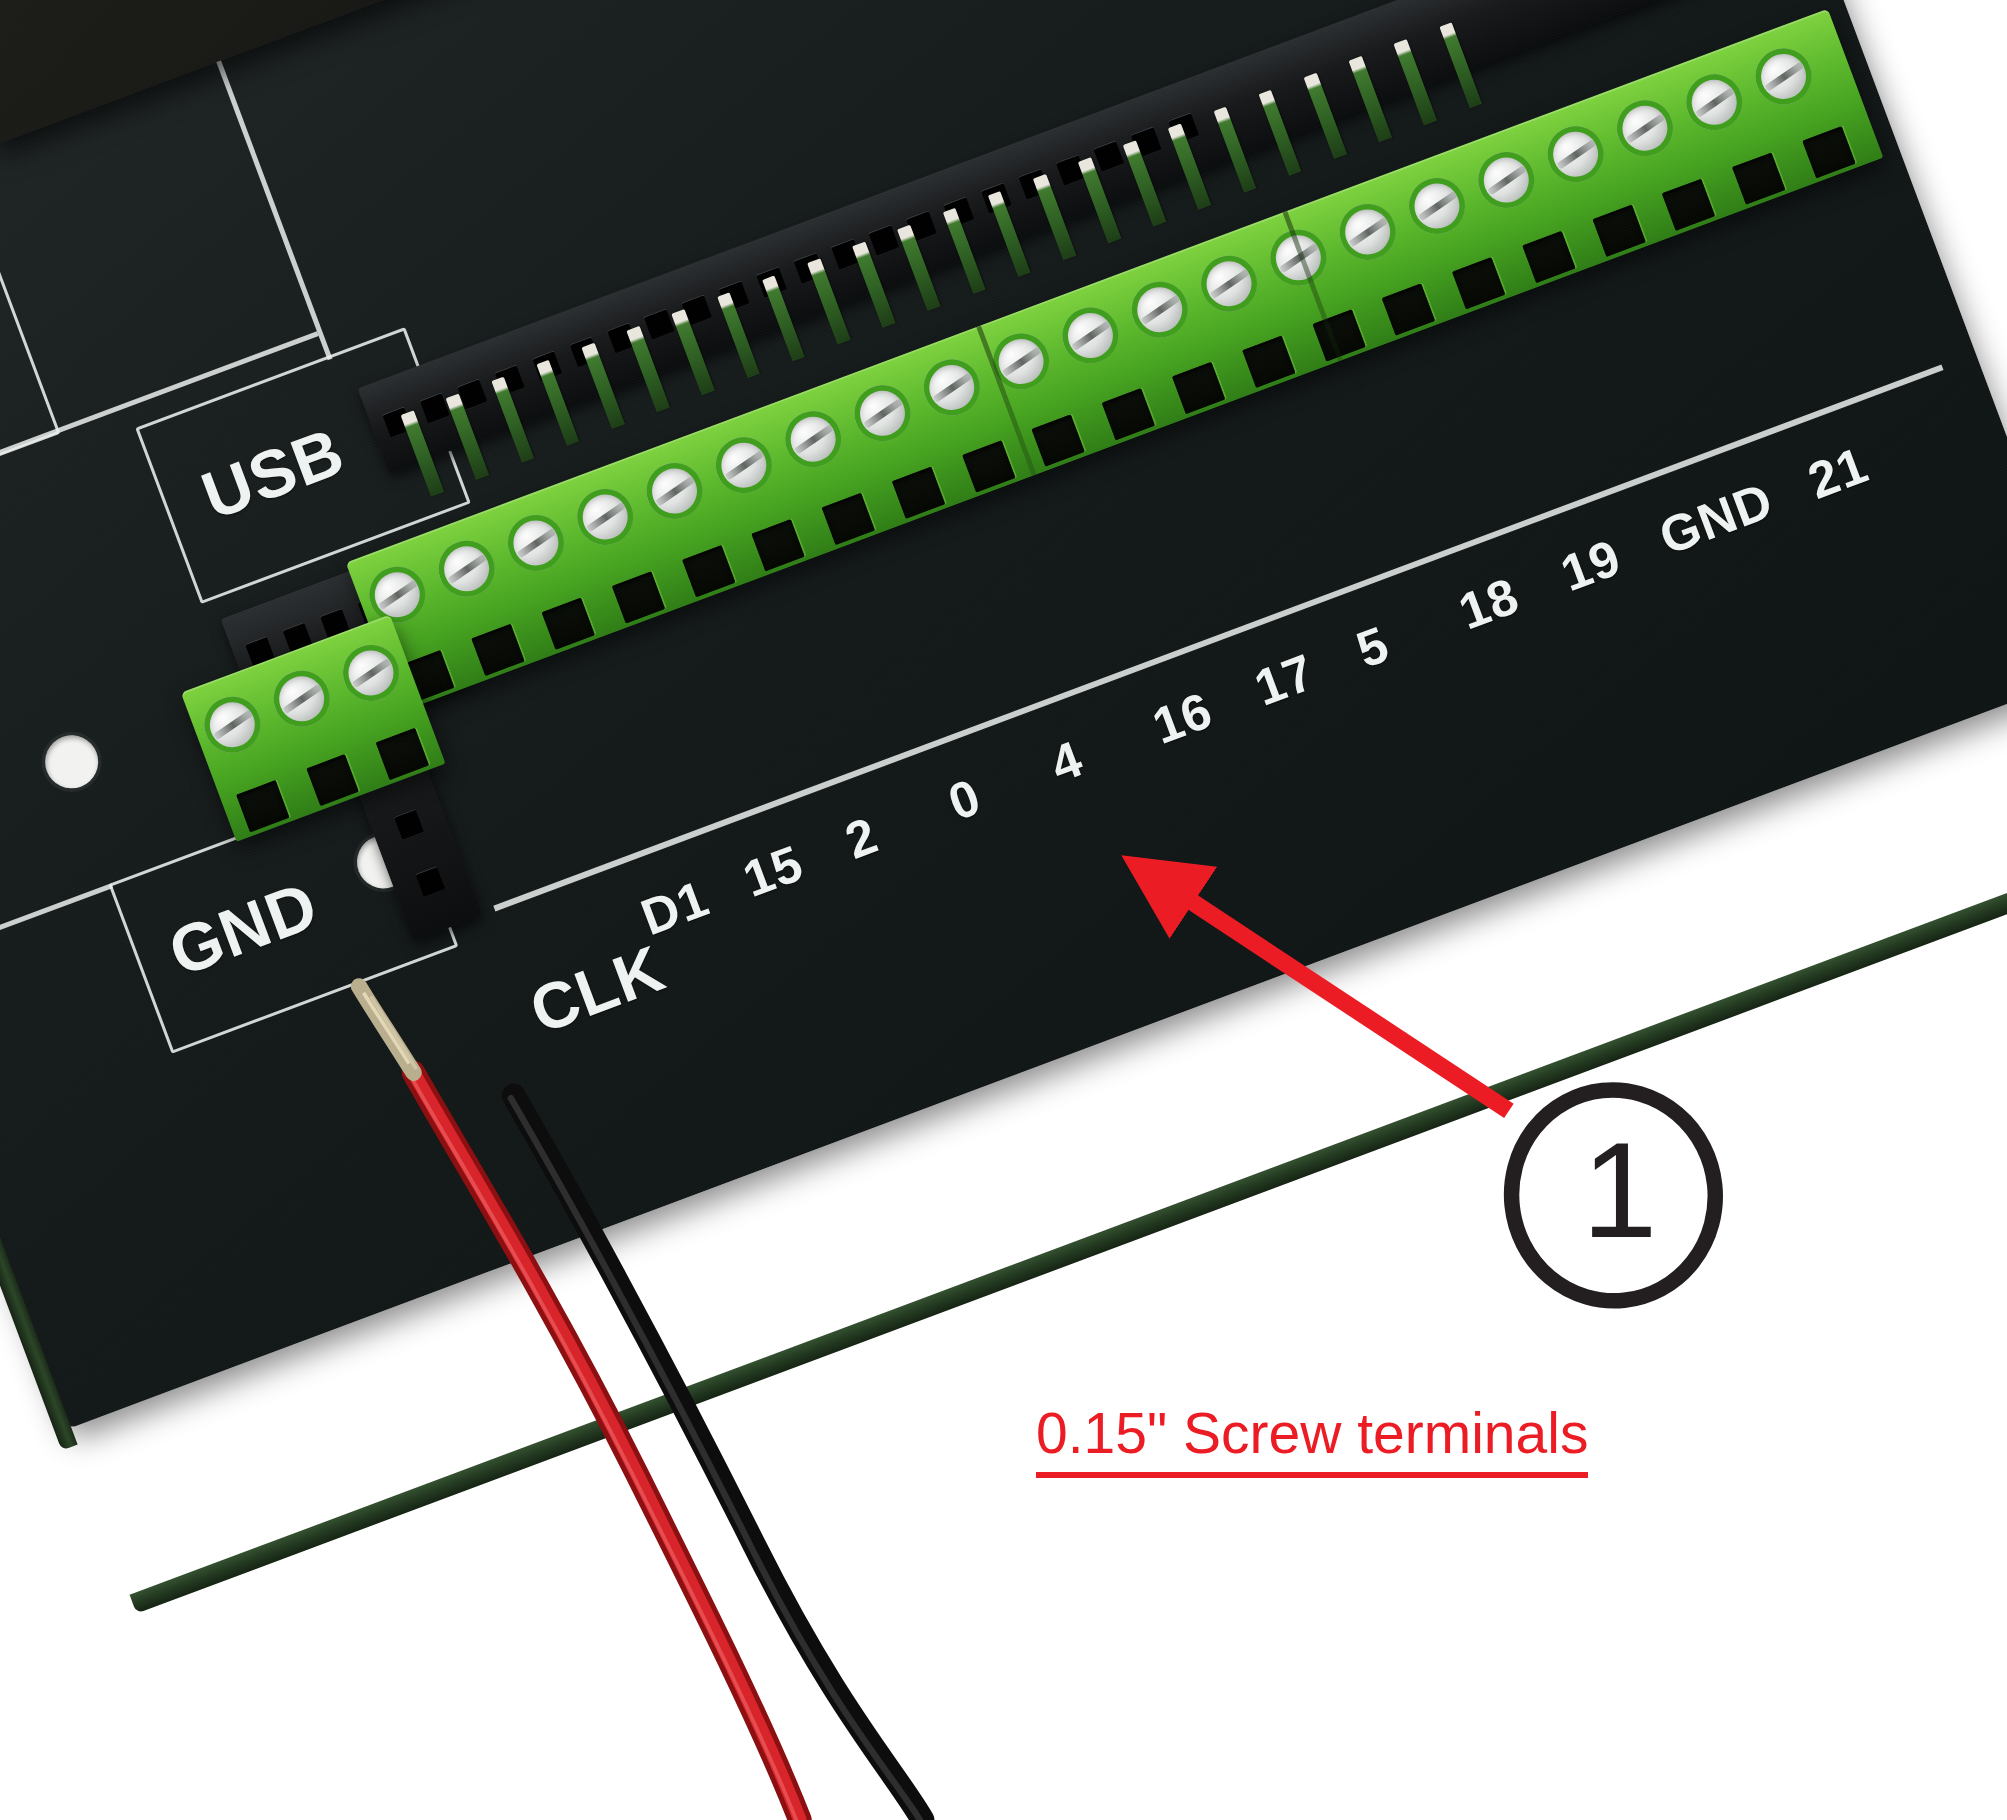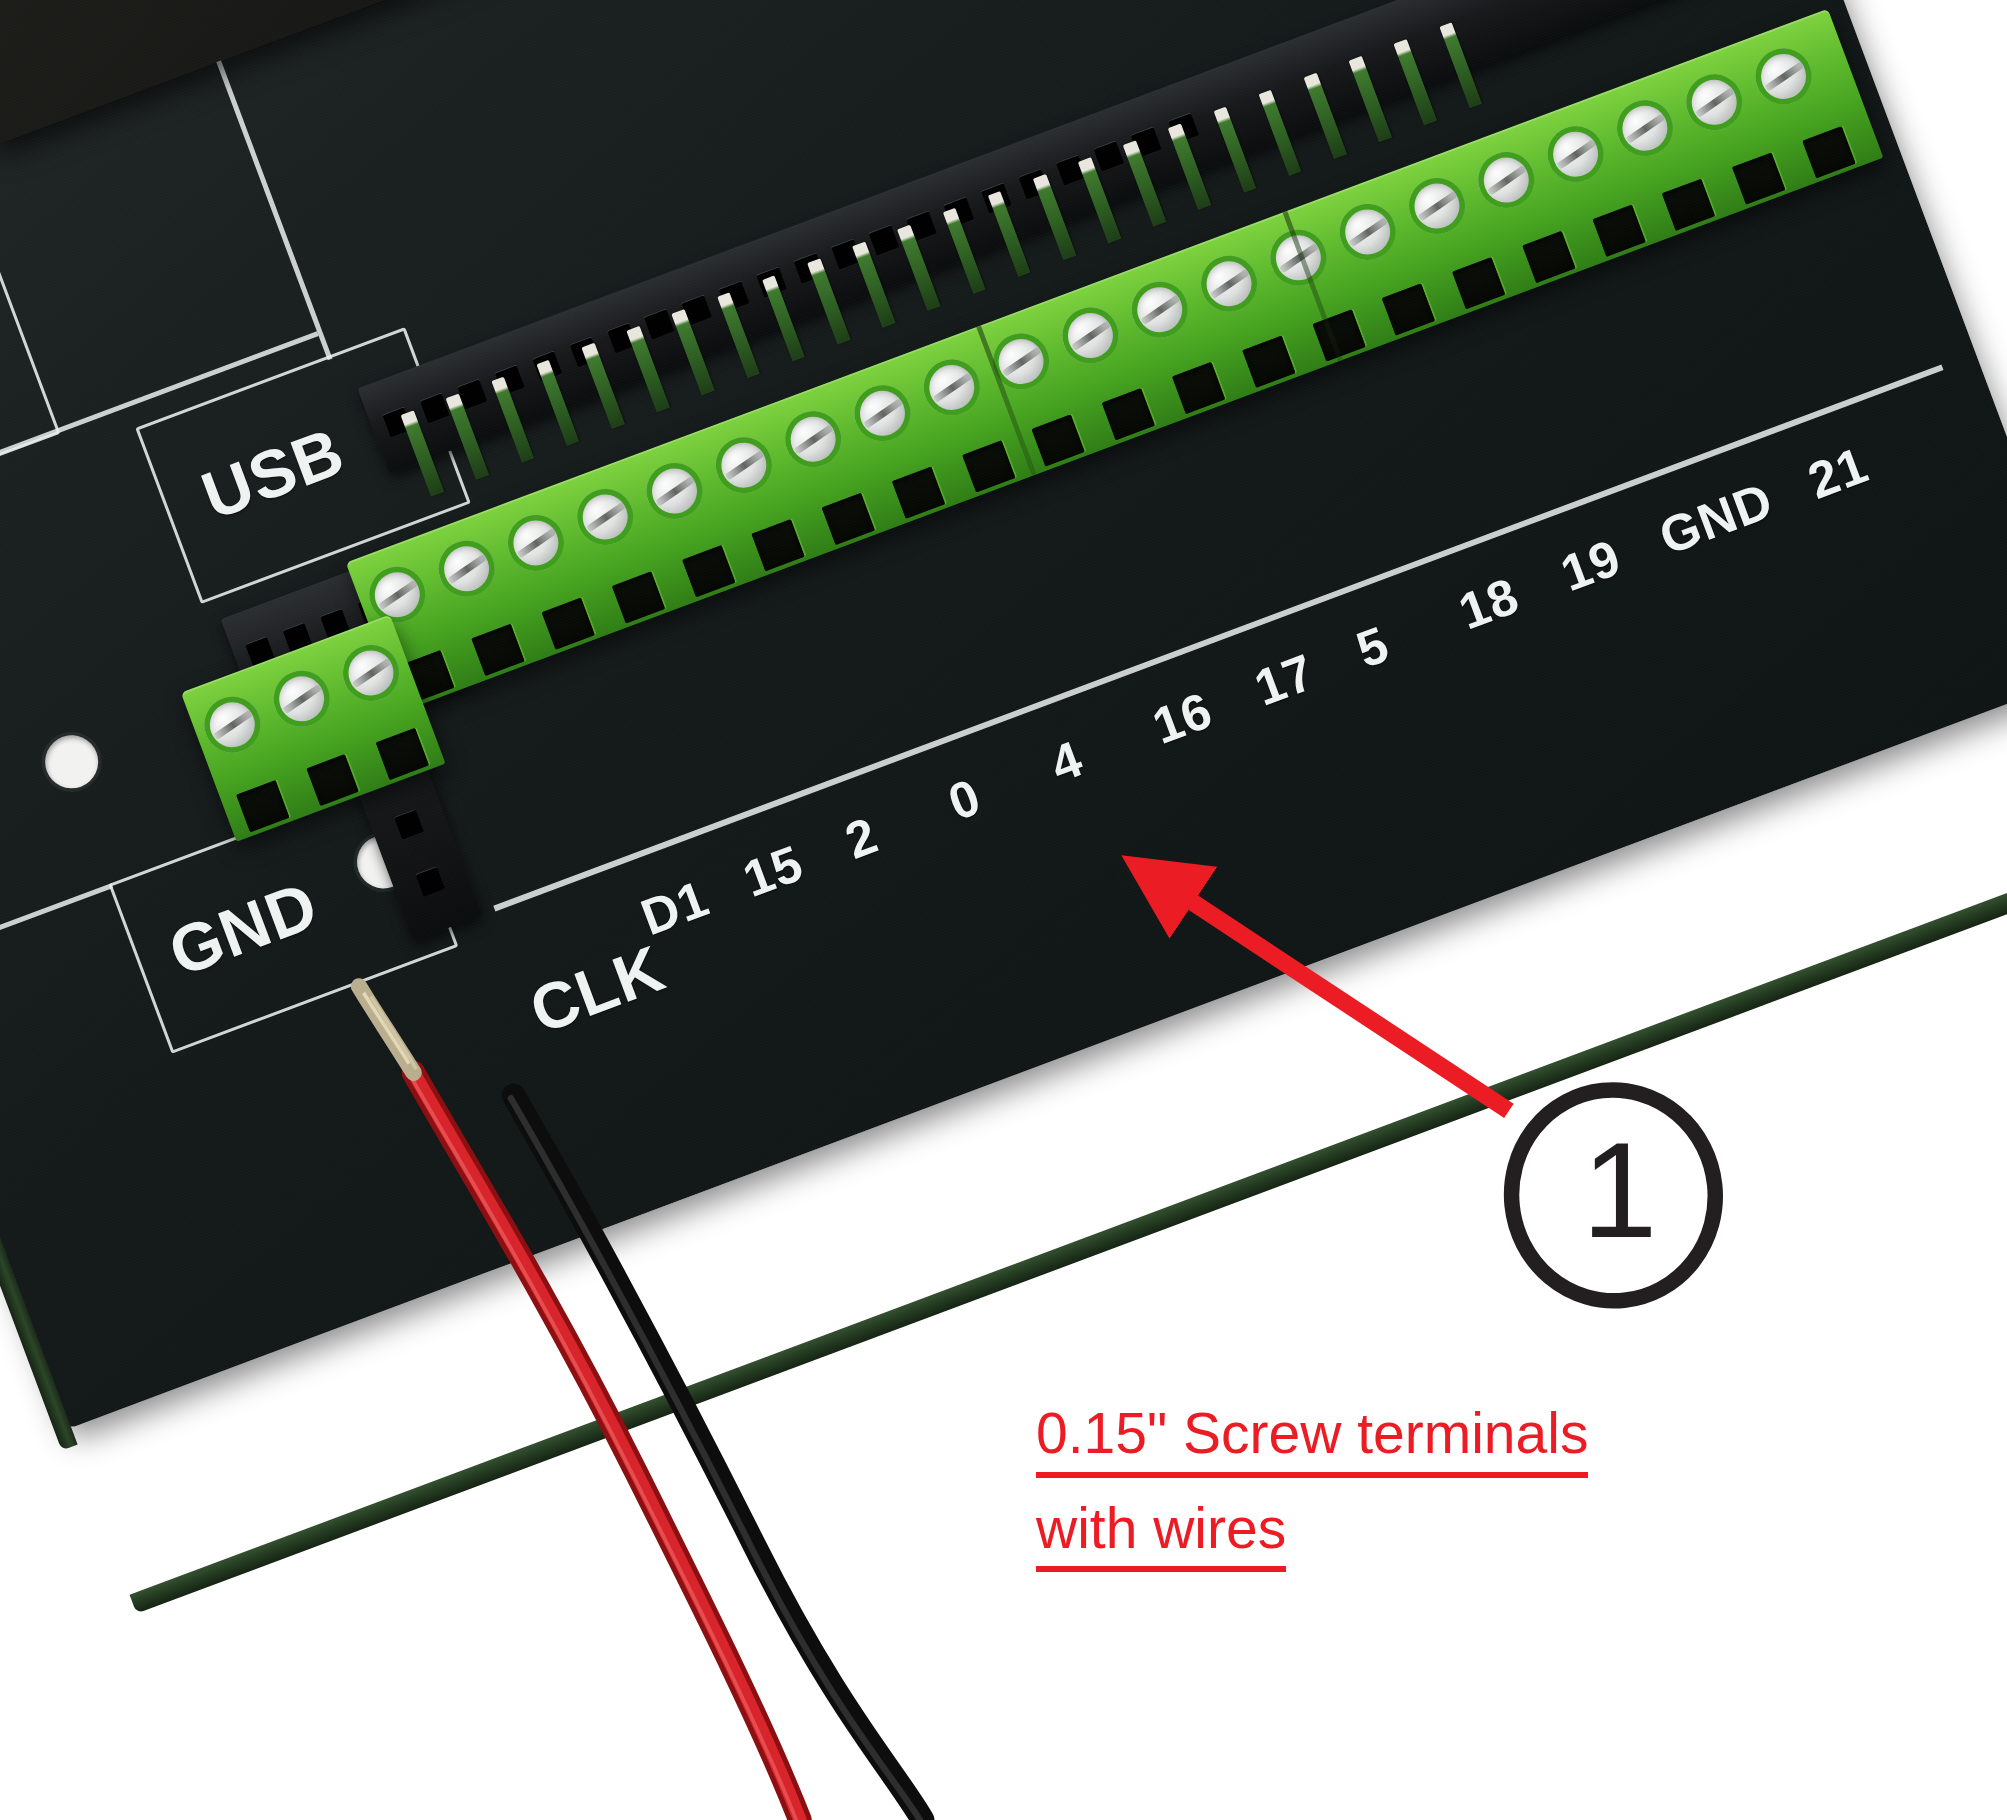--- a/index.html
+++ b/index.html
@@ -518,17 +518,16 @@
 
     <ellipse cx="1775" cy="1315" rx="112" ry="116" fill="none" stroke="#231f20" stroke-width="17" transform="rotate(-6 1775 1315)"></ellipse>
   </svg>
 
   <div class="callout-num">
     <span class="digit">1</span>
   </div>
 
   <div class="note">
     <div><span class="note-line">0.15" Screw terminals</span></div>
-    <div><span class="note-line">with wires</span></div>
   </div>
 
 </div>
 
 
 </body></html>

